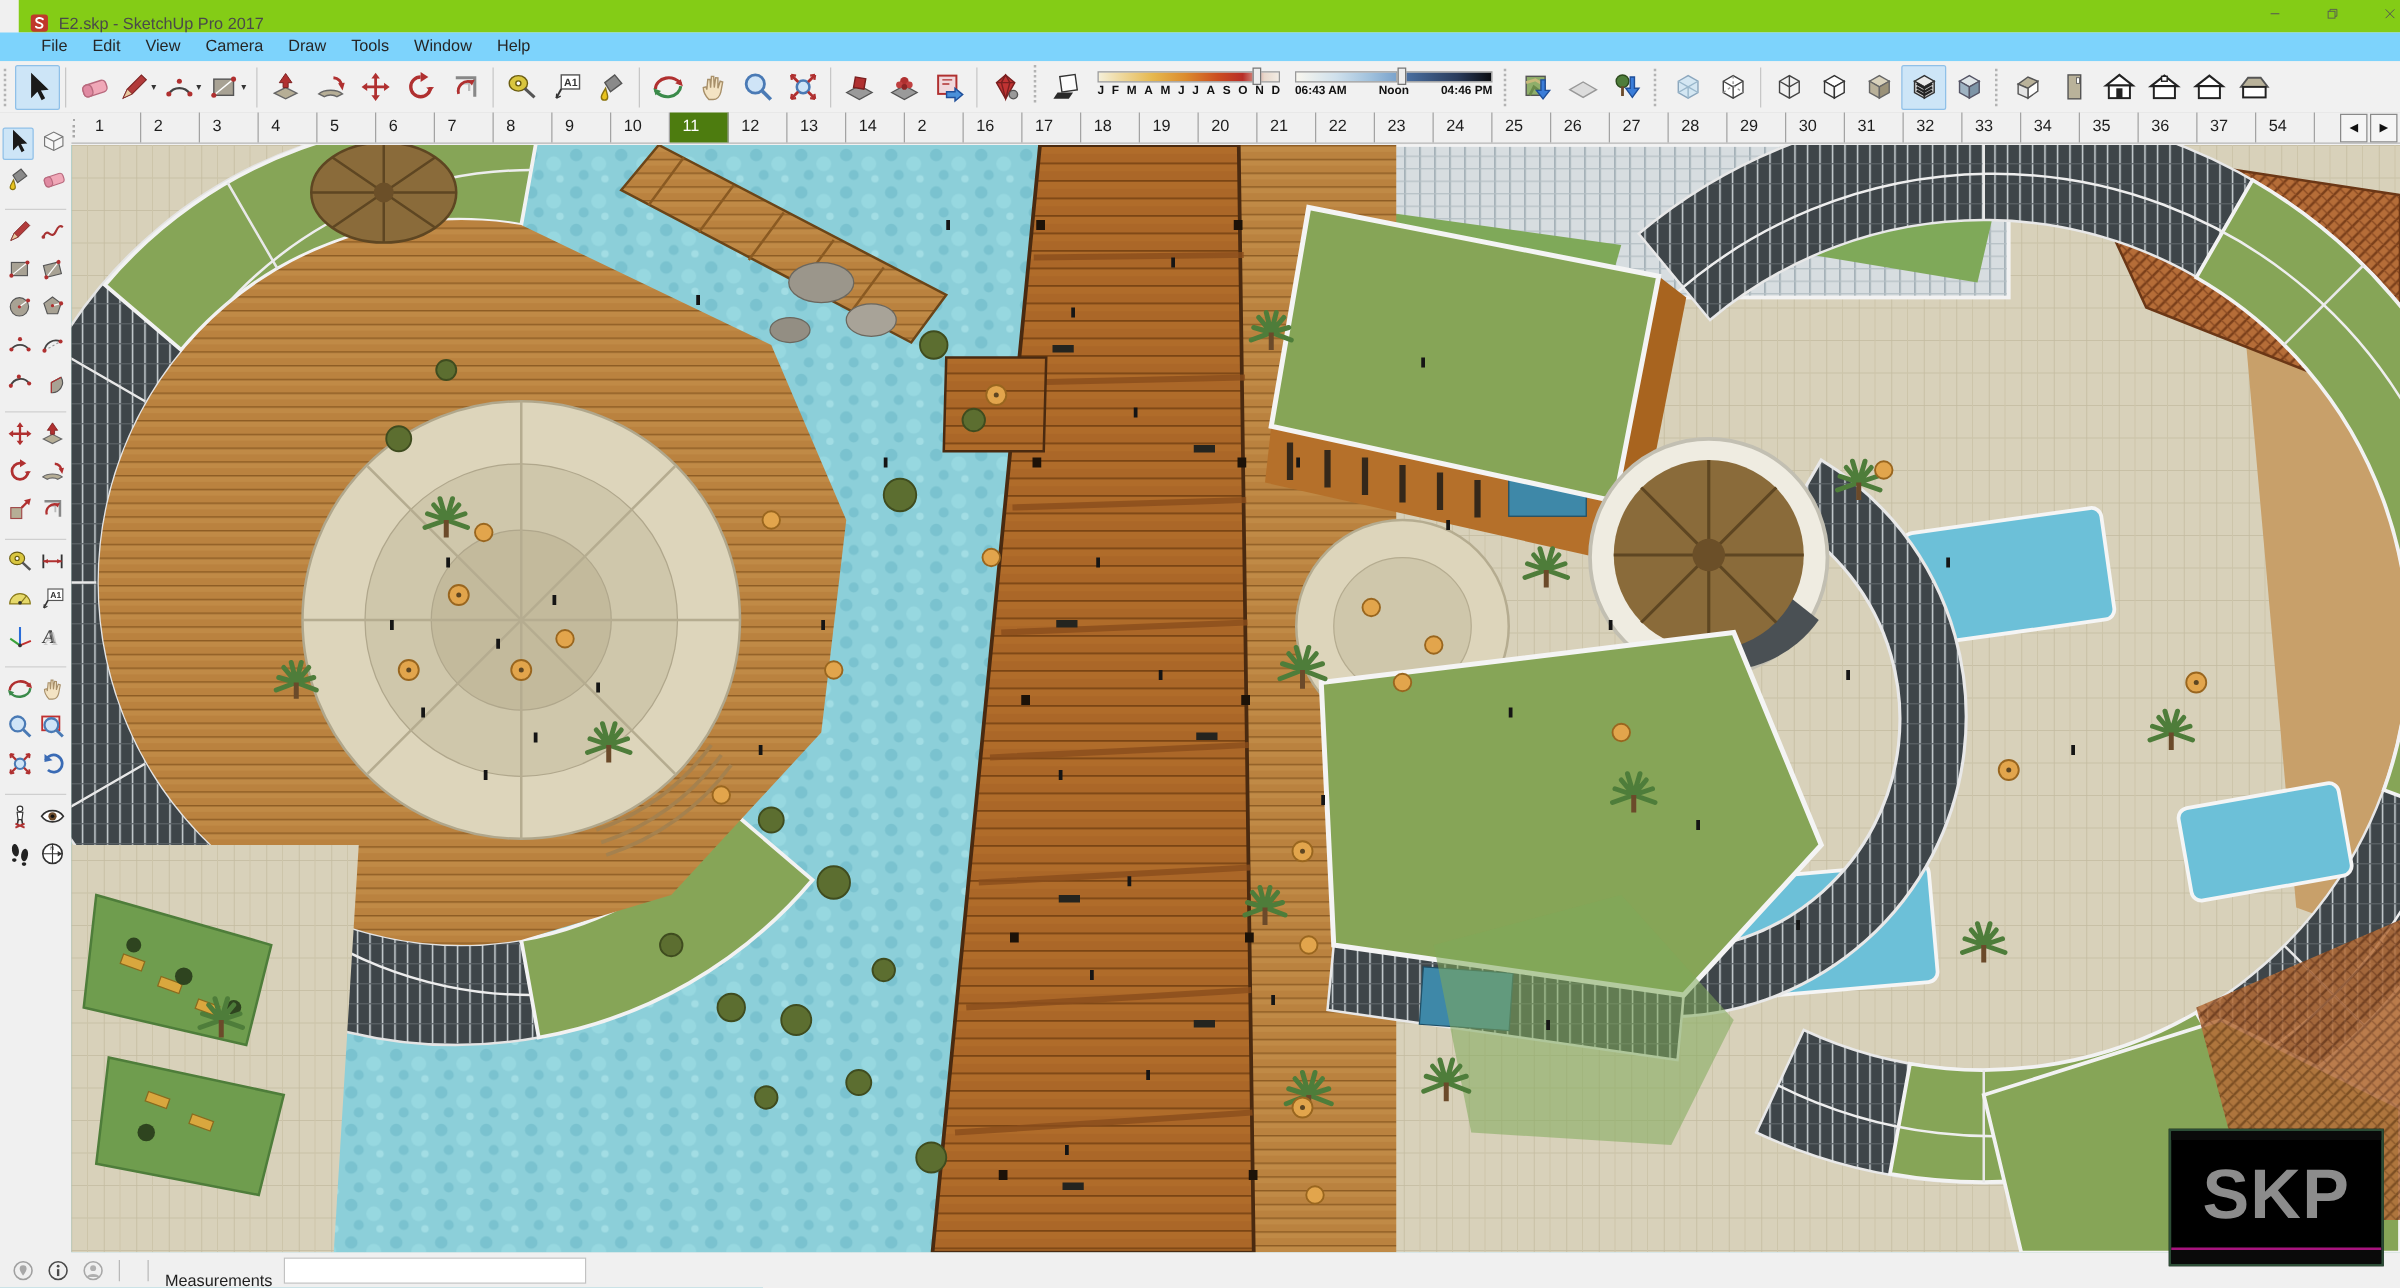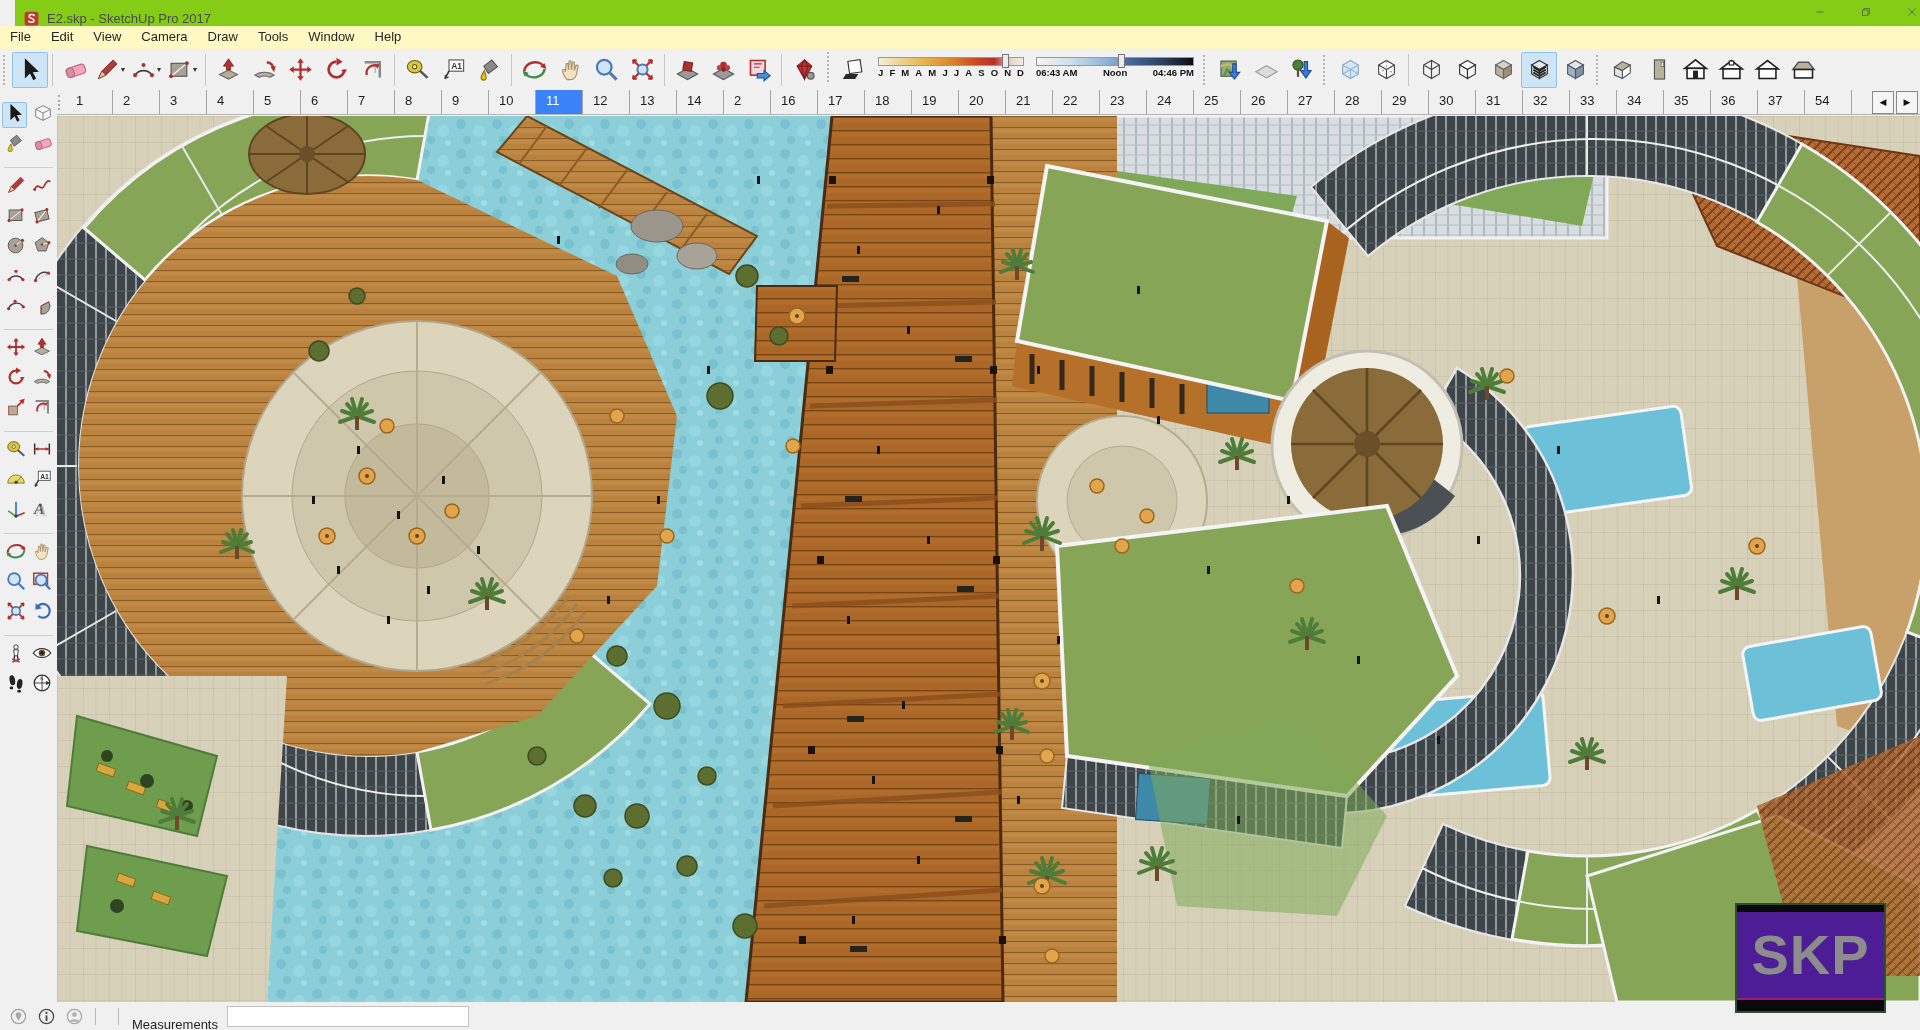--- a/index.html
+++ b/index.html
@@ -5,21 +5,21 @@
   html,body{margin:0;padding:0}
   body{width:1920px;height:1030px;overflow:hidden;position:relative;background:#f0f0f0;
        font-family:"Liberation Sans",sans-serif;-webkit-font-smoothing:antialiased}
   .titlebar{position:absolute;left:15px;top:0;width:100%;height:26px;background:#84cc16;display:flex;align-items:flex-end}
   .app-logo{width:15px;height:15px;margin:0 8px 0 9px}
   .app-logo svg{width:15px;height:15px}
   .title-text{font-size:13px;color:#4a4a4a}
   .win-controls{margin-left:auto;display:flex}
   .wbtn{width:46px;height:26px;display:flex;align-items:center;justify-content:center}
   .wbtn svg{width:12px;height:12px}
-  .menubar{position:absolute;left:0;top:26px;width:100%;height:23px;background:#fef9c3;display:flex;padding-left:0;box-sizing:border-box}
+  .menubar{position:absolute;left:0;top:26px;width:100%;height:23px;background:#7dd3fc;display:flex;padding-left:23px;box-sizing:border-box}
   .menu-item{padding:3px 10px;font-size:13px;color:#262626}
   .toolbar{position:absolute;left:0;top:49px;width:100%;height:41px;background:#f1f1f1;border-bottom:1px solid #d2d2d2;display:flex;align-items:center}
   .tb-group{display:flex;align-items:center}
   .tb-sep{width:1px;height:32px;background:#c7c7c7;margin:0 4px}
   .tb-grip{width:3px;height:30px;border-left:2px dotted #b3b3b3;margin:0 4px 0 3px}
   .tb-btn{width:36px;height:36px;display:flex;align-items:center;justify-content:center;border-radius:2px;box-sizing:border-box;position:relative}
   .tb-btn.active{background:#cde5f7;border:1px solid #8fc0e8}
   .tb-btn .ticon{display:flex}
   .tb-btn svg{width:27px;height:27px}
   .dd{font-size:8px;color:#333;margin-left:0px;width:7px}
@@ -28,40 +28,40 @@
   .strip{height:9px;border:1px solid #999;box-sizing:border-box}
   .date-strip{width:146px;background:linear-gradient(90deg,#f5efd8 0%,#eed9a0 12%,#e6b84e 30%,#dc8c2e 48%,#cc4e20 66%,#b82e28 80%,#e8d8cc 92%,#f2ece4 100%)}
   .time-wrap{display:flex;width:158px}
   .time-a{width:52%;background:linear-gradient(90deg,#f8f6ee,#cfe0ec 40%,#9fc0dc 75%,#7ba3cc 100%)}
   .time-b{width:44%;margin-left:4%;background:linear-gradient(90deg,#4a6fa0,#2a3c5c 60%,#0a0c10 100%)}
   .thumb{position:absolute;top:-3px;width:7px;height:14px;background:#ececec;border:1px solid #777;box-sizing:border-box}
   .slabels{display:flex;justify-content:space-between;font-size:9.5px;font-weight:bold;color:#111;margin-top:1px}
   .tabsbar{position:absolute;left:57px;top:90px;right:0;height:25px;background:#f0f0f0;border-bottom:1px solid #b5b5b5;display:flex;box-sizing:border-box}
   .tabs-grip{border-left:2px dotted #a8a8a8;width:4px;height:15px;margin:5px 2px 0 1px}
   .scene-tab{width:47px;box-sizing:border-box;border-right:1px solid #a3a3a3;font-size:13px;color:#1d1d1d;padding:3px 0 0 10px;height:24px}
-  .scene-tab.active{background:#3b82f6;color:#fff}
+  .scene-tab.active{background:#4d7c0f;color:#fff}
   .tab-scrolls{margin-left:auto;display:flex;padding-right:1px}
   .tab-scroll{width:20px;height:21px;margin:1px 1px;background:#f5f5f5;border:1px solid #8a8a8a;text-align:center;font-size:9px;line-height:20px;color:#111}
   .palette{position:absolute;left:0;top:90px;width:57px;bottom:28px;background:#f0f0f0;box-sizing:border-box;padding-top:10px}
   .pal-group{padding:2px 0 5px 0}
   .pal-group + .pal-group{border-top:1px solid #cfcfcf;margin:0 4px;padding-top:6px}
   .pal-row{display:flex;justify-content:center;gap:3px;margin-bottom:4px}
   .pal-btn{width:25px;height:26px;display:flex;align-items:center;justify-content:center;box-sizing:border-box;border-radius:2px}
   .pal-btn.active{background:#cde5f7;border:1px solid #8fc0e8}
   .pal-btn svg{width:22px;height:22px}
   .viewport{position:absolute;left:57px;top:116px;right:0;bottom:28px;background:#8ccfd9;overflow:hidden}
   .scene{position:absolute;left:0;top:0}
   .statusbar{position:absolute;left:0;bottom:0;width:100%;height:28px;background:#f0f0f0;display:flex;align-items:center;font-size:13px;color:#1f1f1f;box-sizing:border-box}
   .sb-icon{width:19px;height:19px;margin-left:9px;display:flex}
   .sb-icon svg{width:19px;height:19px}
   .sb-sep{width:1px;height:17px;background:#b9b9b9;margin:0 11px}
   .sb-hint{flex:1}
   .sb-label{margin:16px 0 0 2px}
   .sb-input{width:232px;height:19px;border:1px solid #c2c2c2;background:#fff;margin:0 5px 0 9px;font-size:12px;font-family:"Liberation Sans",sans-serif;padding:0 4px}
-  .billboard{position:absolute;left:1735px;top:903px;width:151px;height:110px;border:2px solid #2c4d36;background:#4c1d95;z-index:40;box-sizing:border-box}
+  .billboard{position:absolute;left:1735px;top:903px;width:172px;height:110px;border:2px solid #2c4d36;background:#000000;z-index:40;box-sizing:border-box}
   .bb-top{position:absolute;top:0;left:0;right:0;height:7px;background:#0a0a0a}
   .bb-bottom{position:absolute;bottom:0;left:0;right:0;height:11px;background:#0a0a0a;border-top:2px solid #a8147e}
   .bb-text{position:absolute;left:0;right:0;top:10px;bottom:13px;font-size:56px;font-weight:bold;color:#8c8c8c;text-align:center;line-height:80px;letter-spacing:1px}
 </style>
 </head>
 <body>
 
 <div class="titlebar">
   <span class="app-logo" id="app-logo"><svg viewBox="0 0 24 24">
         <rect x="1" y="1" width="22" height="22" rx="4" fill="#c0392b"></rect>

